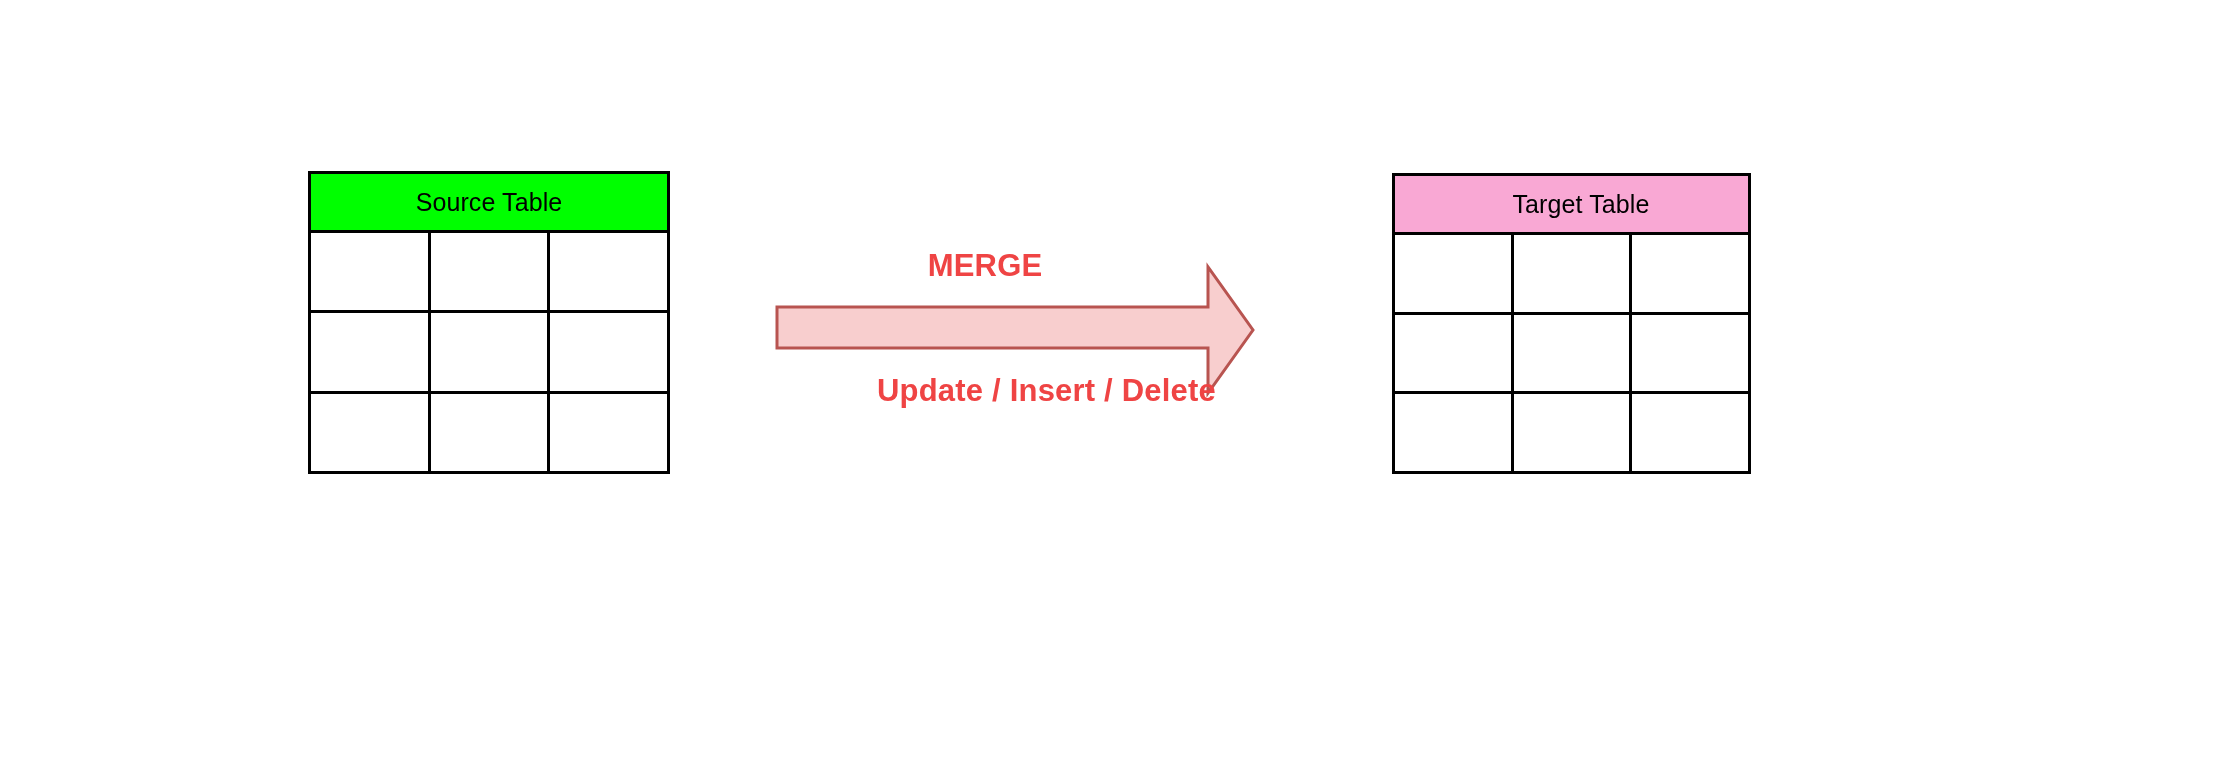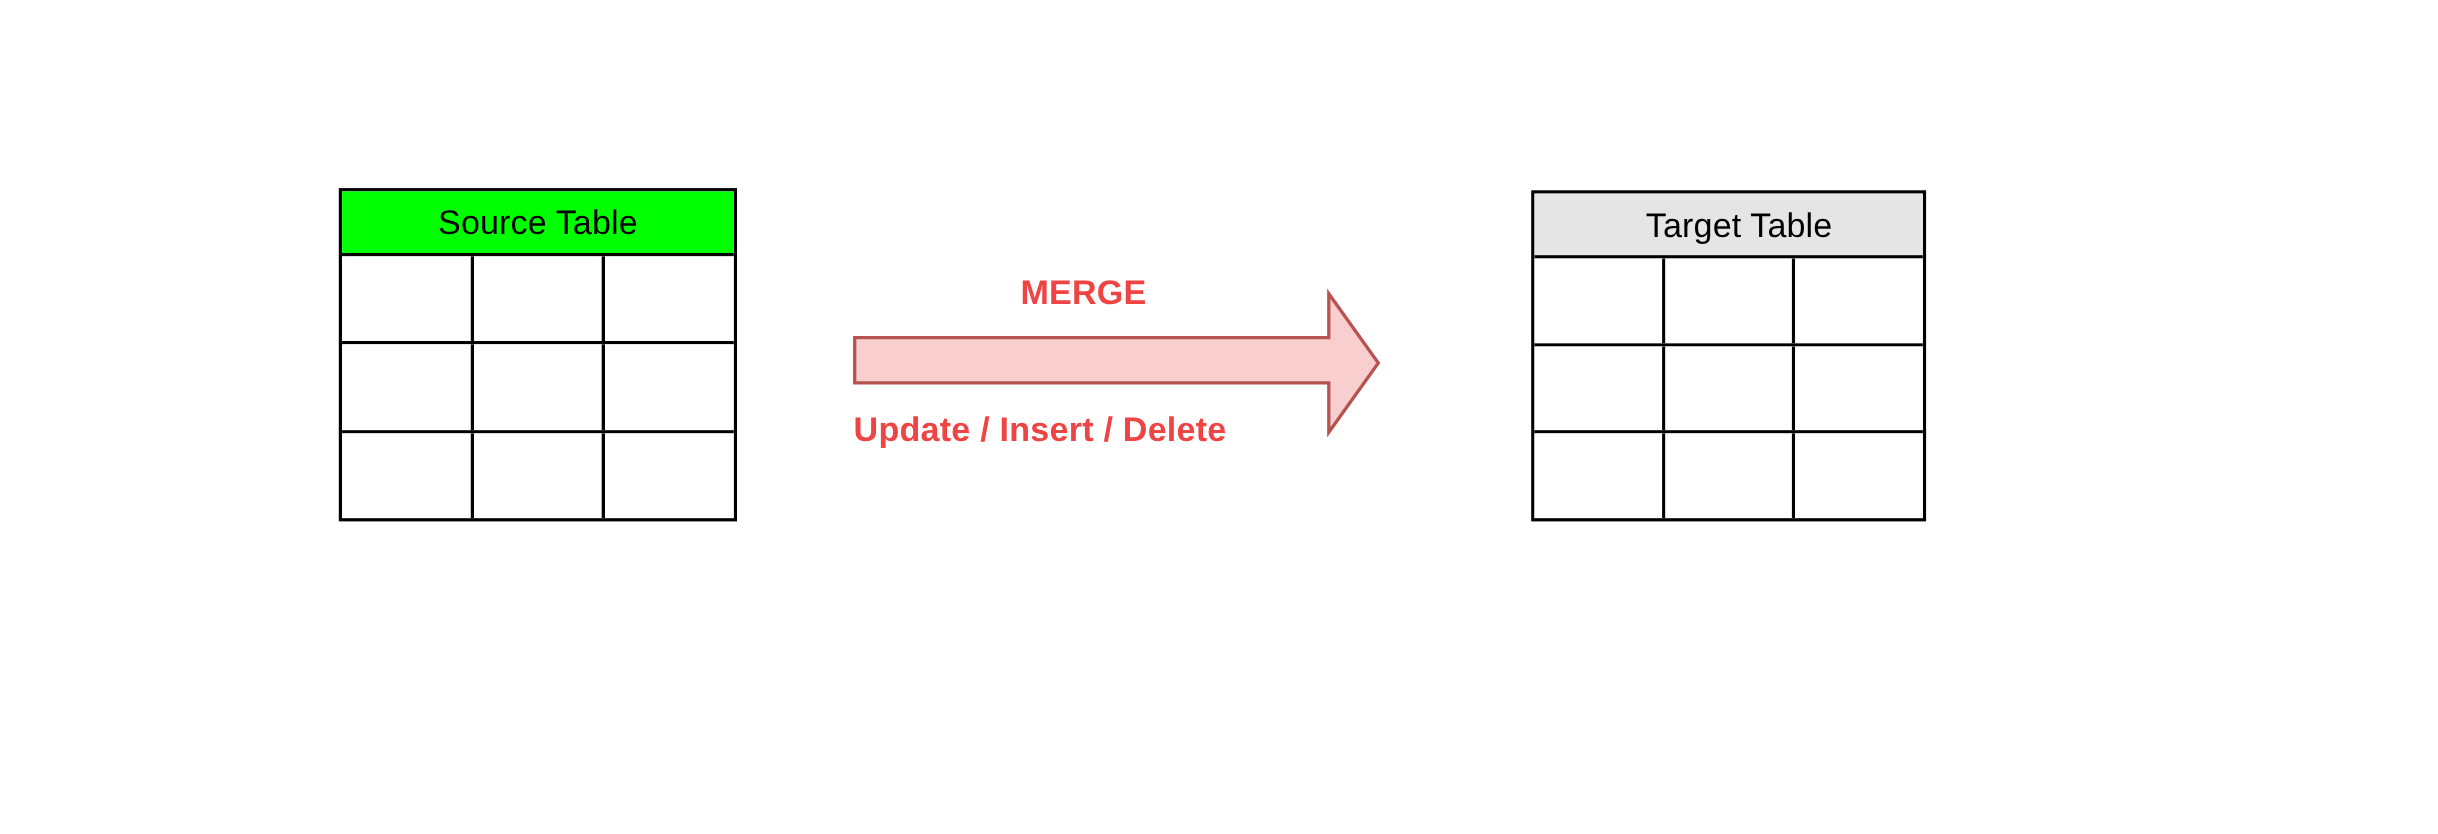--- a/index.html
+++ b/index.html
@@ -36,21 +36,21 @@
     flex-direction: column;
   }
   .db-table .tbl-header {
     box-sizing: border-box;
     height: 59px;
     flex: 0 0 59px;
     border-bottom: 3px solid #000000;
     display: flex;
     align-items: center;
     justify-content: center;
-    font-size: 31px;
+    font-size: 25px;
     line-height: 1;
     color: #000000;
     letter-spacing: 0.1px;
     white-space: nowrap;
   }
   .db-table .tbl-body {
     flex: 1 1 auto;
     display: flex;
     flex-direction: column;
   }
@@ -111,21 +111,21 @@
     left: 776px;
     top: 250px;
     width: 418px;
     text-align: center;
     font-size: 31px;
   }
   #operations-label {
     left: 776px;
     top: 375px;
     width: 440px;
-    text-align: left;
+    text-align: right;
     font-size: 31px;
   }
 </style>
 </head>
 <body>
 
 <div id="canvas">
 
   <div class="db-table" id="source-table">
     <div class="tbl-header" style="background:#00ff00;">
@@ -152,21 +152,21 @@
 
   <svg id="merge-arrow" viewBox="0 0 490 144" width="490" height="144">
     <polygon points="7,49 438,49 438,9 483,72 438,135 438,90 7,90" fill="#f8cece" stroke="#b85450" stroke-width="3" stroke-linejoin="miter"></polygon>
   </svg>
 
   <div class="arrow-label" id="merge-label">MERGE</div>
 
   <div class="arrow-label" id="operations-label">Update / Insert / Delete</div>
 
   <div class="db-table" id="target-table">
-    <div class="tbl-header" style="background:#e5e5e5;padding-left:19px;">
+    <div class="tbl-header" style="background:#f9a8d4;padding-left:19px;">
       <span>Target Table</span>
     </div>
     <div class="tbl-body">
       <div class="tbl-row">
         <div class="tbl-cell"></div>
         <div class="tbl-cell"></div>
         <div class="tbl-cell"></div>
       </div>
       <div class="tbl-row">
         <div class="tbl-cell"></div>

